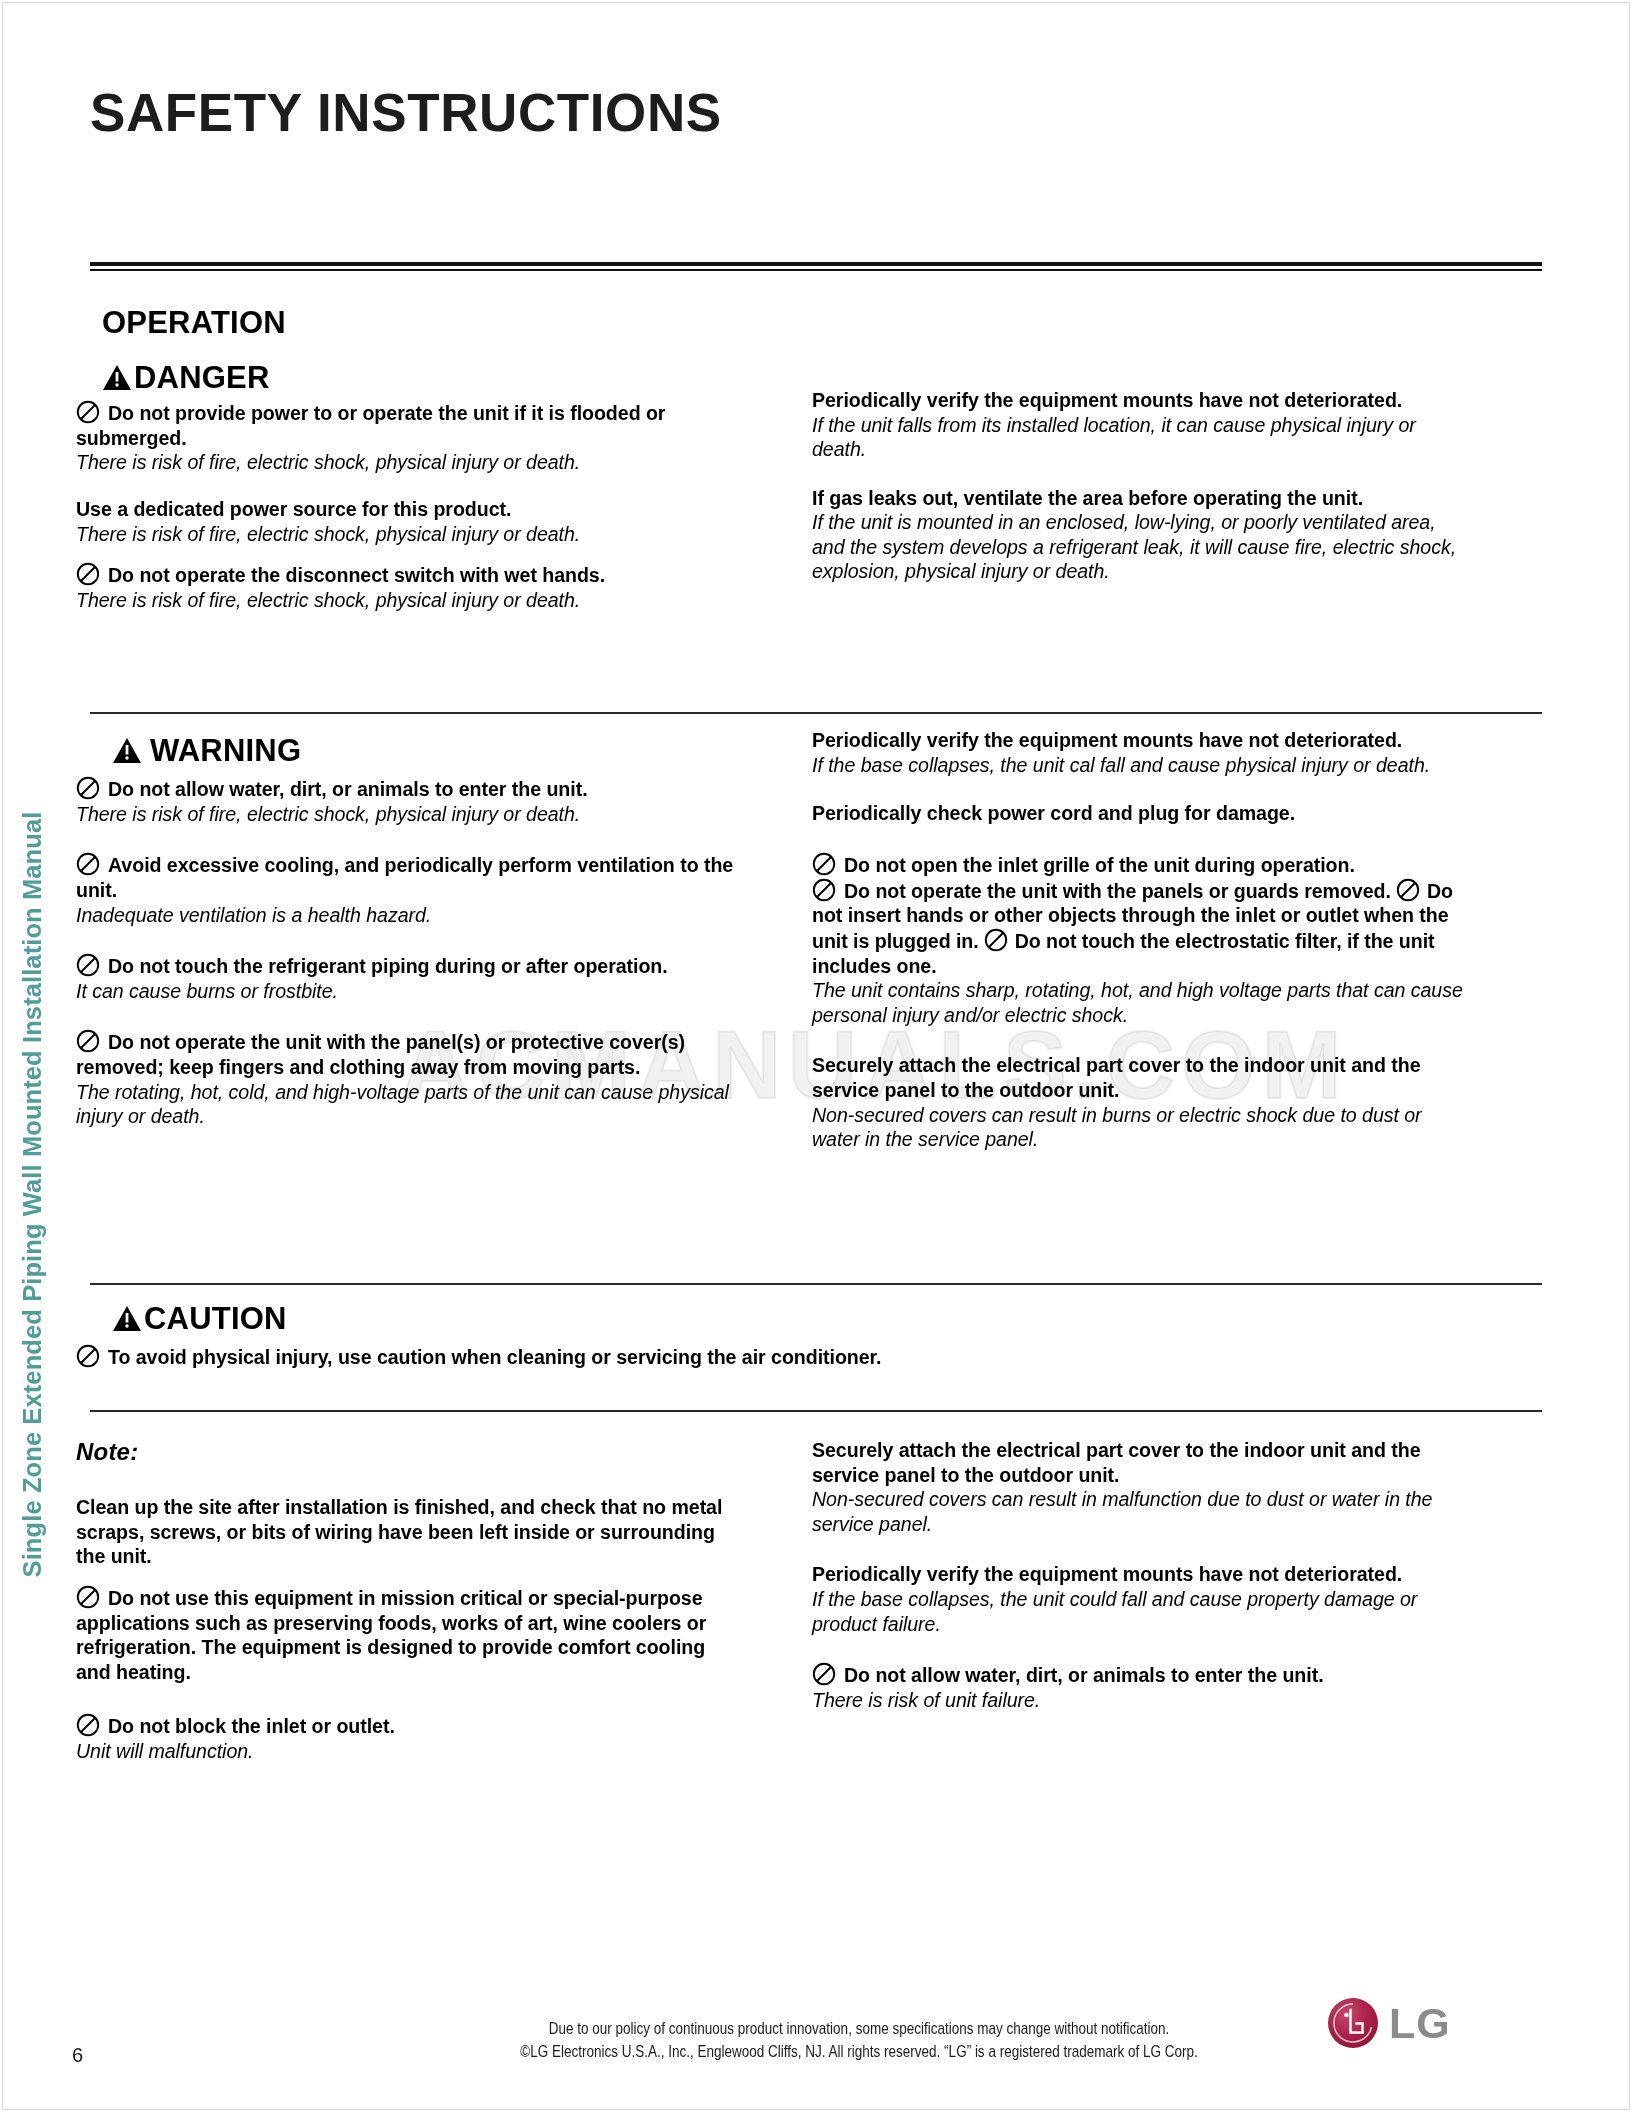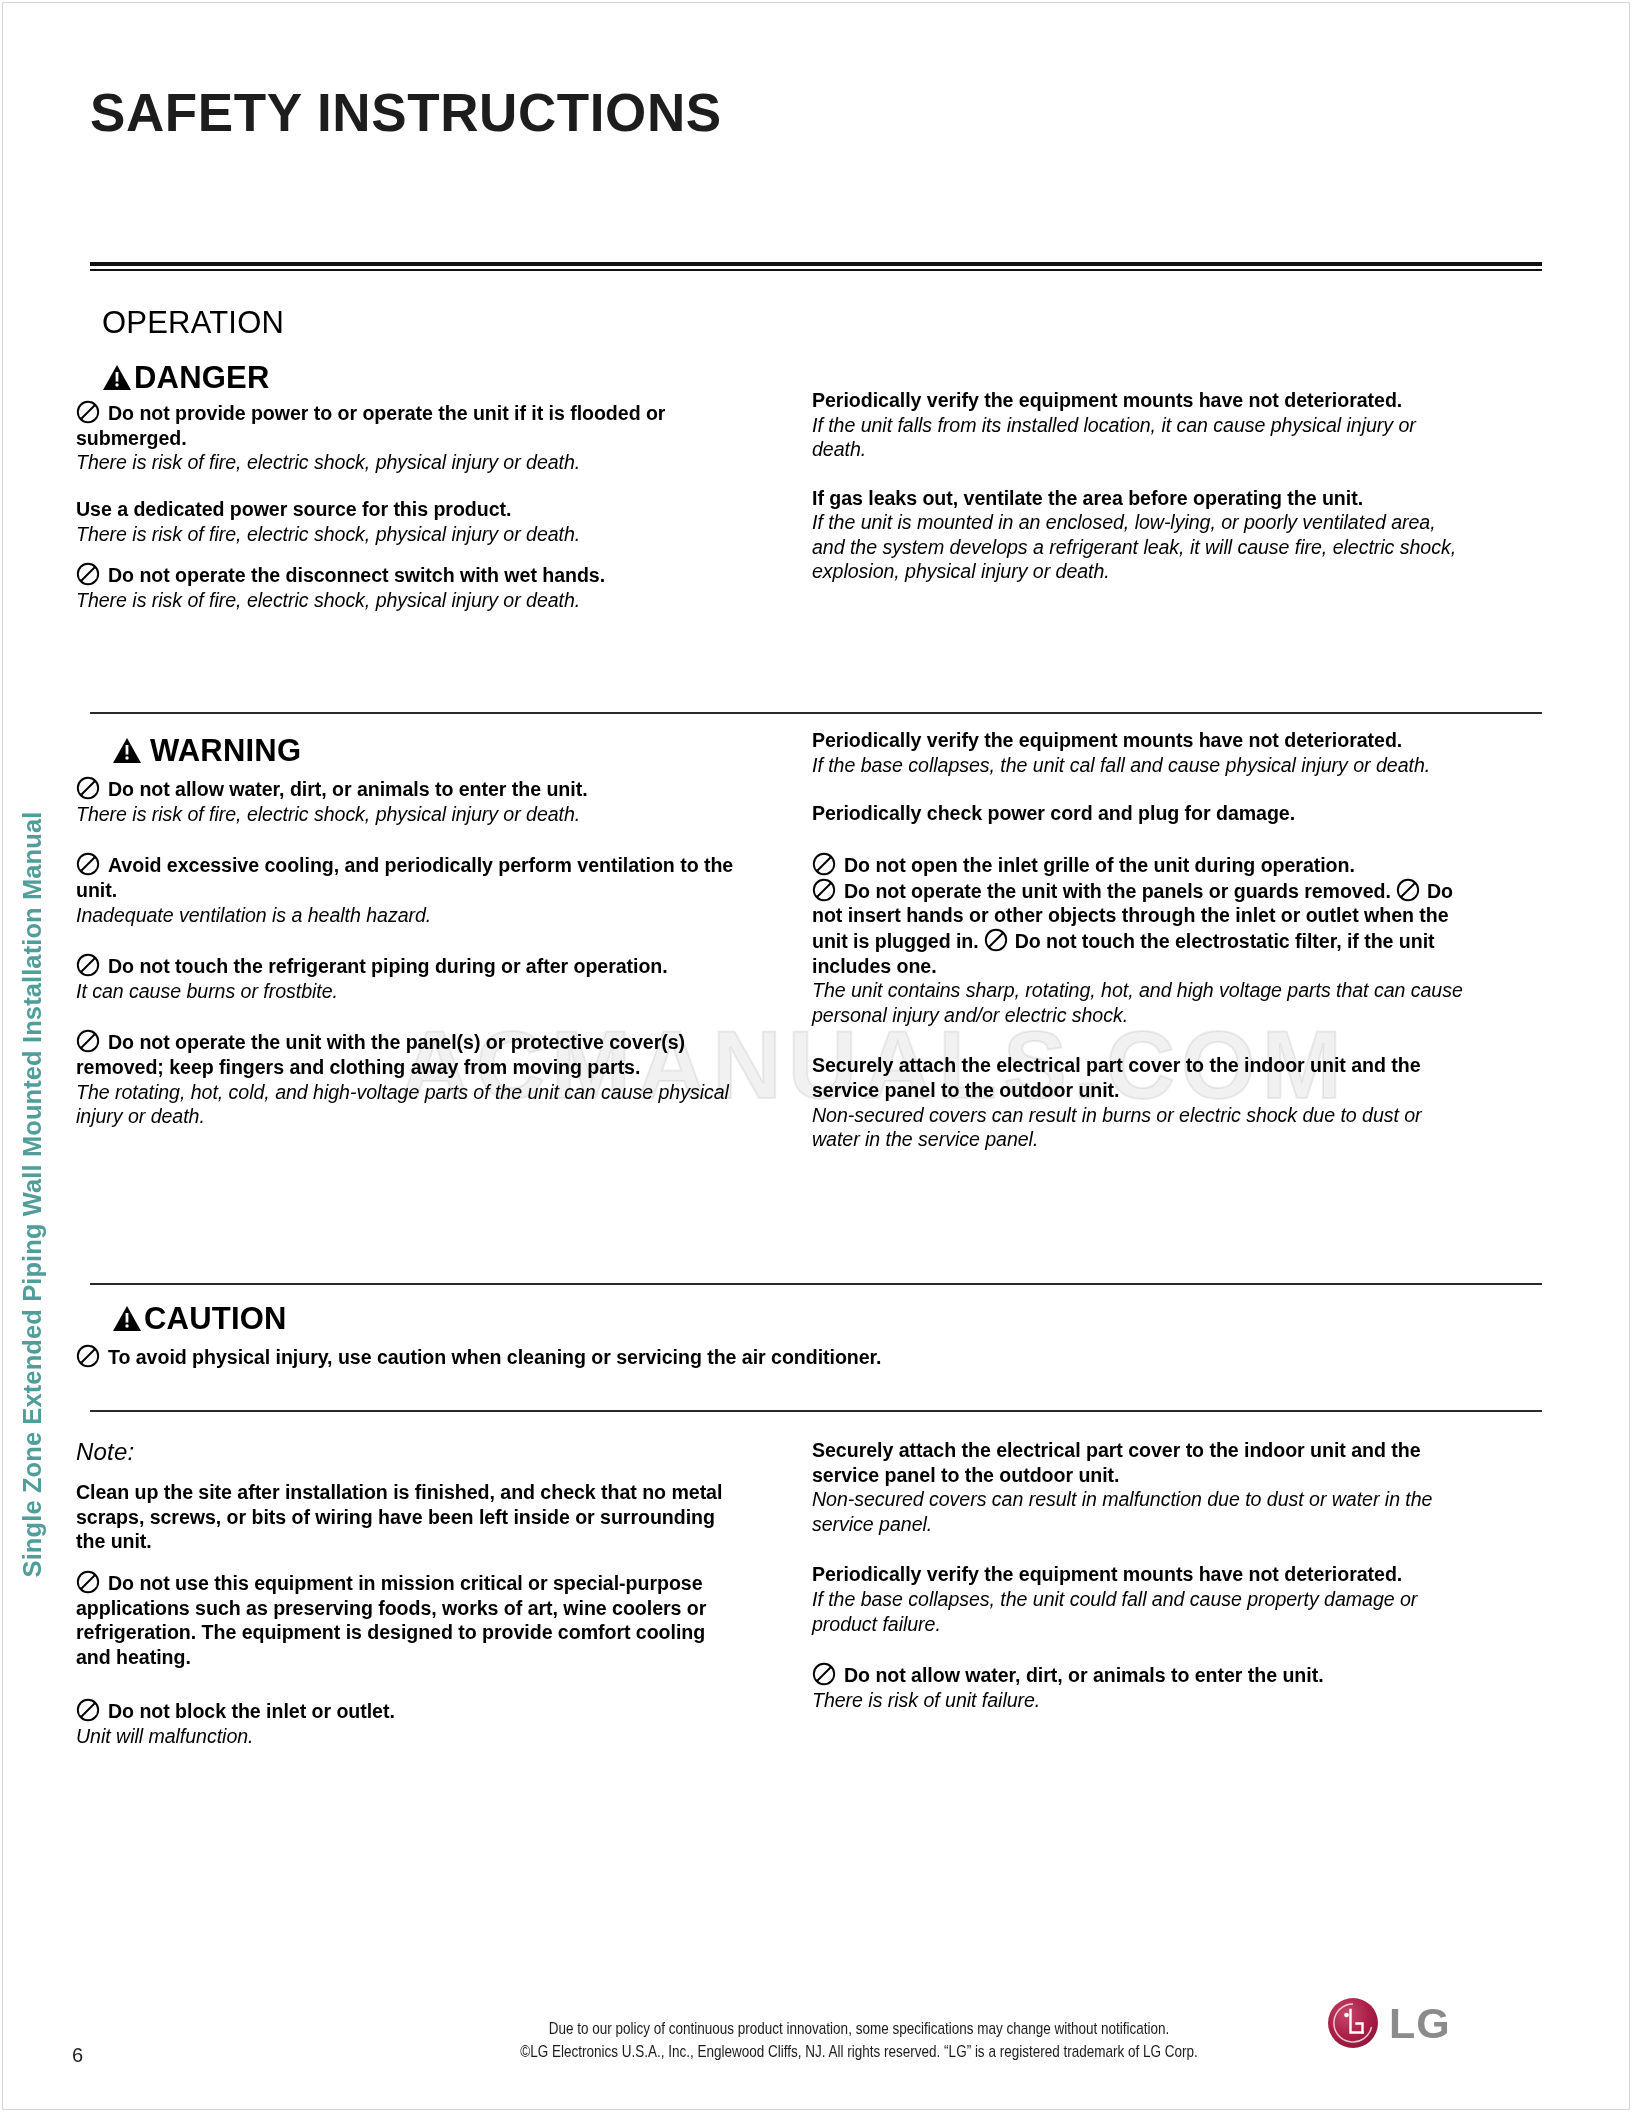--- a/index.html
+++ b/index.html
@@ -87,21 +87,21 @@
     height: 0;
     border-top: 2.4px solid #2a2a2a;
   }
 
   
   #operation-title {
     position: absolute;
     left: 38px;
     top: 305px;
     font-size: 31px;
-    font-weight: normal;
+    font-weight: bold;
     letter-spacing: 0.2px;
   }
 
   
   .alert-head {
     position: absolute;
     display: flex;
     align-items: center;
     gap: 2px;
     font-size: 31px;
@@ -149,24 +149,24 @@
     height: 24px;
     vertical-align: -4px;
     margin-right: 8px;
   }
   .noic.inline { margin: 0 7px 0 5px; vertical-align: -4px; }
   .noic svg { display: block; }
 
   
   .note-head {
     font-size: 24px;
-    font-weight: normal;
+    font-weight: bold;
     font-style: italic;
     letter-spacing: 0.2px;
-    margin-bottom: 14px;
+    margin-bottom: 29px;
   }
 
   
   #watermark {
     position: absolute;
     left: 150px;
     top: 1010px;
     width: 1320px;
     text-align: center;
     font-size: 96px;

